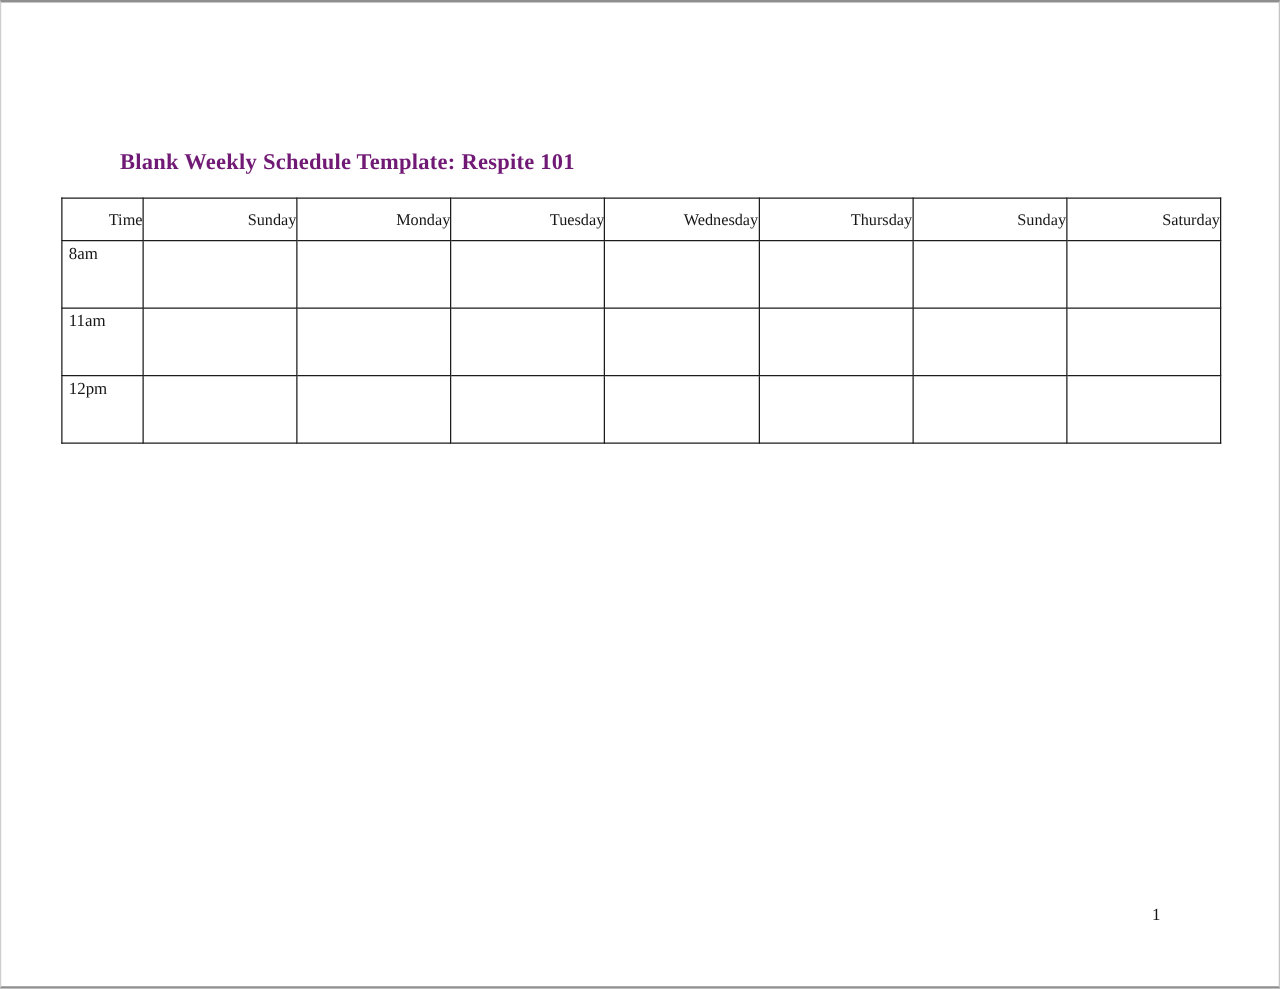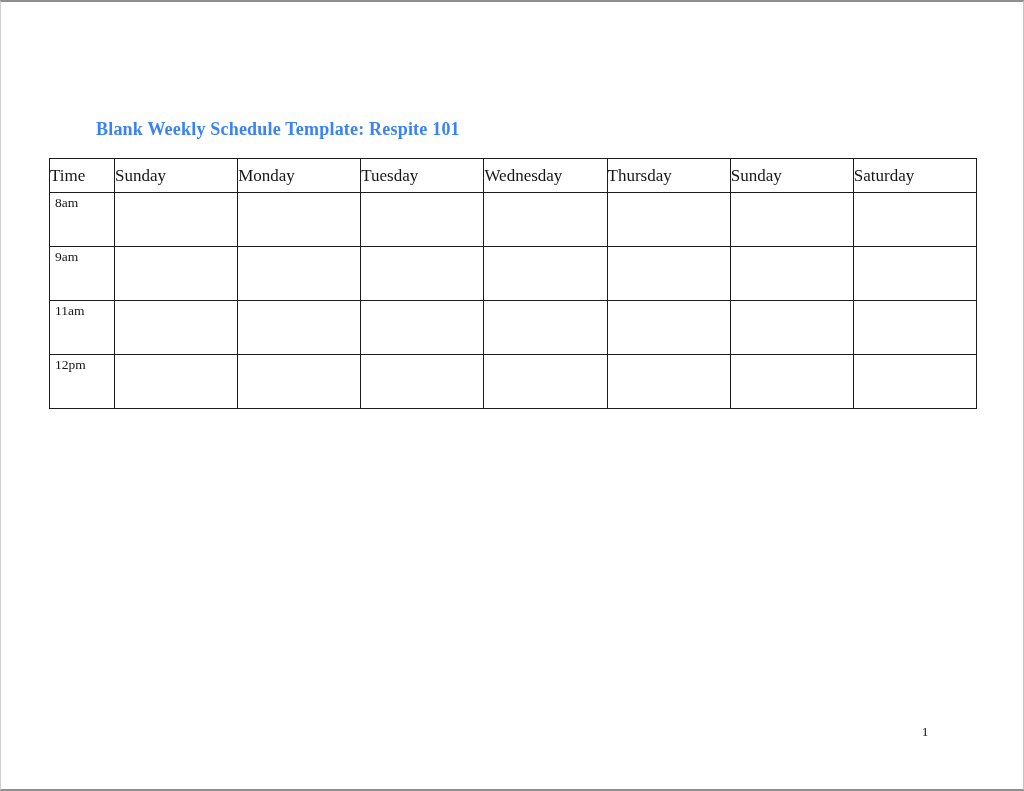--- a/index.html
+++ b/index.html
@@ -17,21 +17,21 @@
     border-right: 1px solid #c4c4c4;
     overflow: hidden;
   }
 
   .doc-title {
     position: absolute;
     left: 95px;
     top: 117px;
     font-size: 18px;
     font-weight: bold;
-    color: #3b82f6;
+    color: #701a75;
     letter-spacing: 0.2px;
     white-space: nowrap;
   }
 
   table.schedule {
     position: absolute;
     left: 48px;
     top: 156px;
     width: 928px;
     border-collapse: collapse;
@@ -41,22 +41,22 @@
   table.schedule col.time-col { width: 65px; }
 
   table.schedule th, table.schedule td {
     border: 1.5px solid #1c1c1c;
     color: #161616;
     font-weight: normal;
   }
 
   table.schedule th {
     height: 34px;
-    font-size: 17px;
-    text-align: left;
+    font-size: 13px;
+    text-align: right;
     vertical-align: middle;
     padding: 0;
     line-height: 16px;
   }
 
   table.schedule td {
     height: 54px;
     vertical-align: top;
     font-size: 13.5px;
     padding: 2px 2px 0 5px;
@@ -108,30 +108,20 @@
         <td>8am</td>
         <td></td>
         <td></td>
         <td></td>
         <td></td>
         <td></td>
         <td></td>
         <td></td>
       </tr>
       <tr>
-        <td>9am</td>
-        <td></td>
-        <td></td>
-        <td></td>
-        <td></td>
-        <td></td>
-        <td></td>
-        <td></td>
-      </tr>
-      <tr>
         <td>11am</td>
         <td></td>
         <td></td>
         <td></td>
         <td></td>
         <td></td>
         <td></td>
         <td></td>
       </tr>
       <tr>

